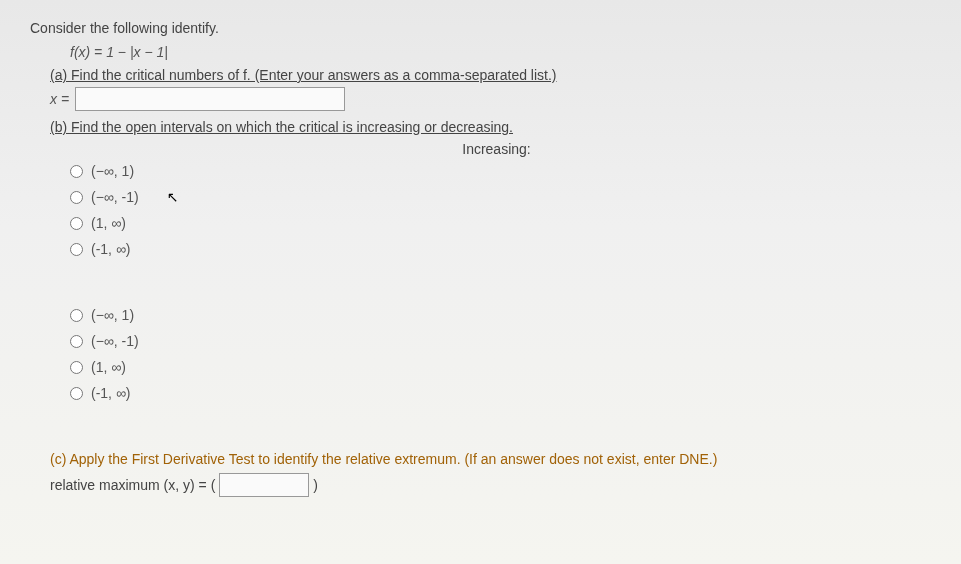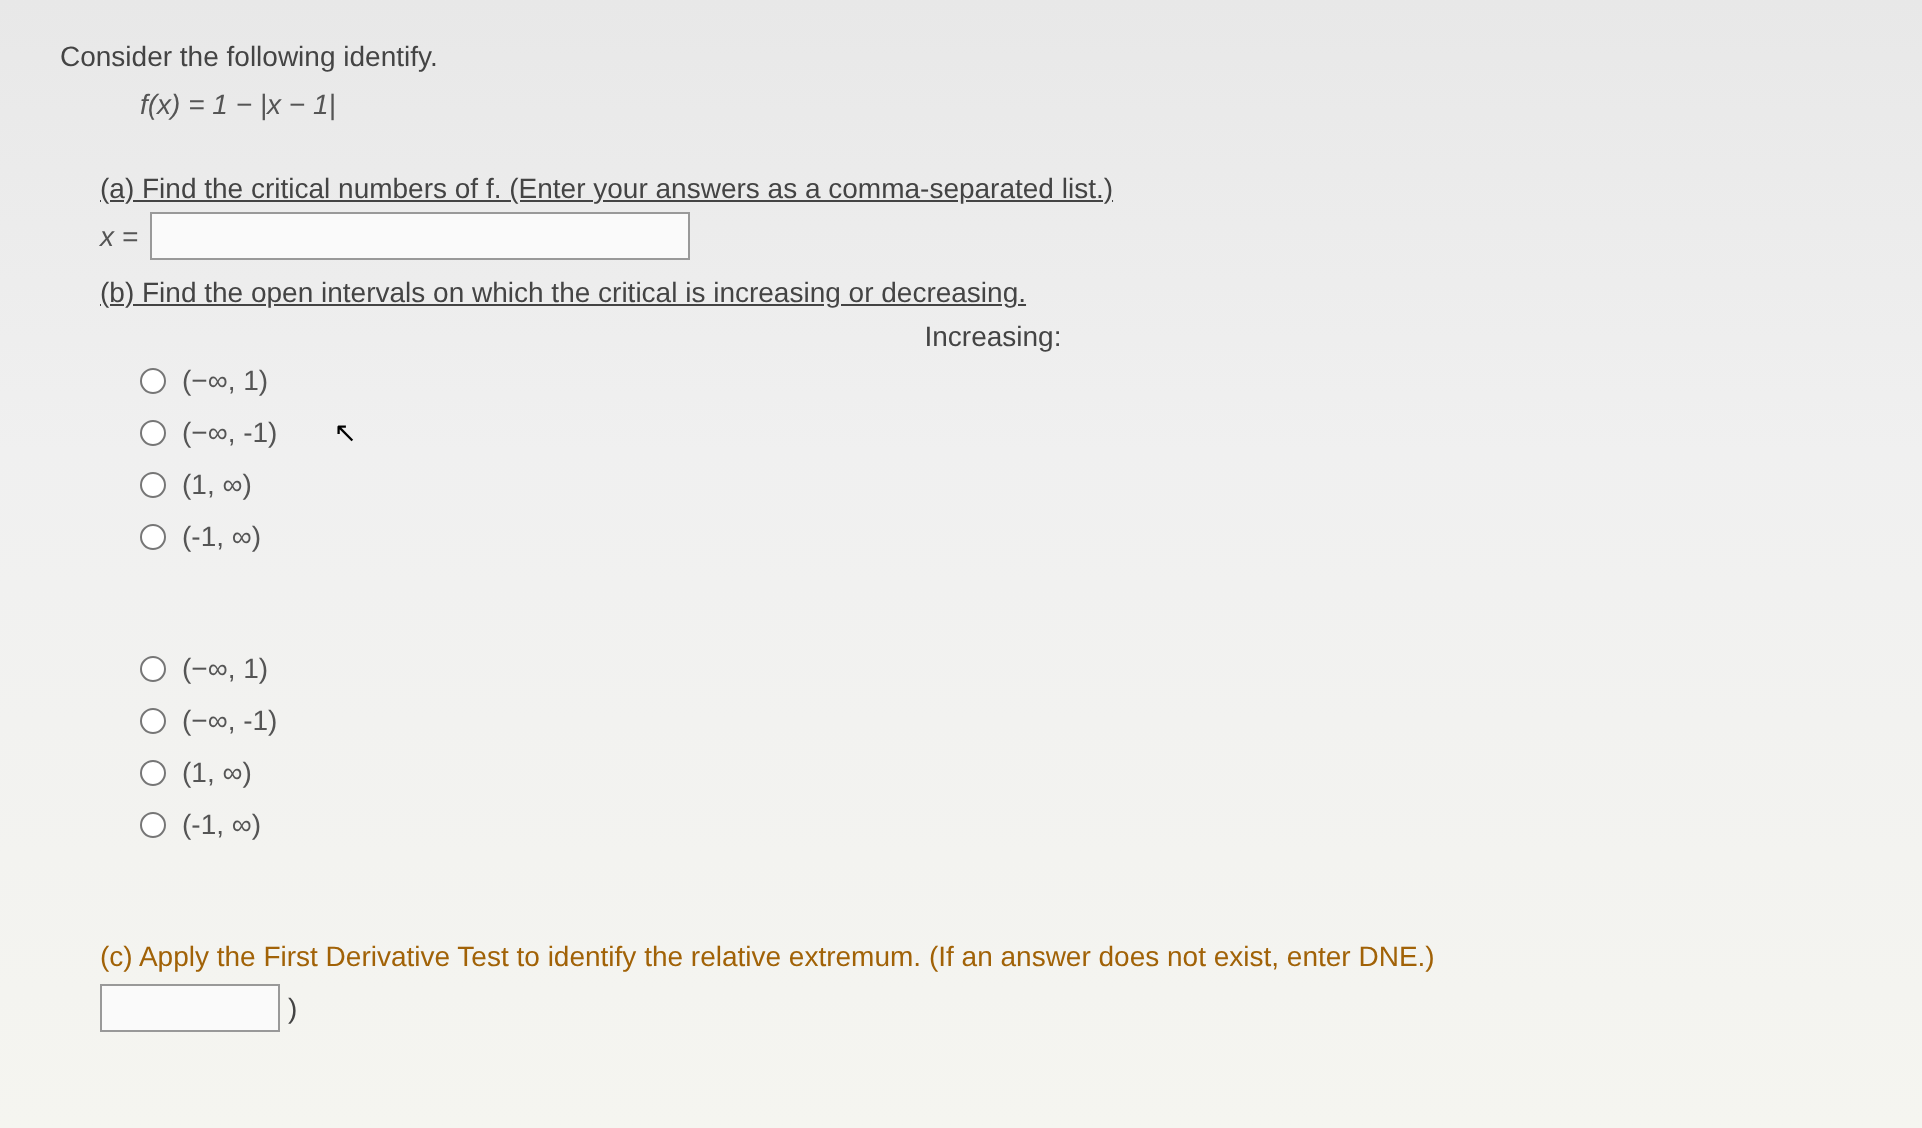--- a/index.html
+++ b/index.html
@@ -12,21 +12,21 @@
       width: 961px;
       height: 564px;
       box-sizing: border-box;
     }
     .header-text {
       margin-bottom: 8px;
       color: #444;
     }
     .formula {
       margin-left: 40px;
-      margin-bottom: 26px;
+      margin-bottom: 7px;
       font-style: italic;
       color: #555;
     }
     .part-label {
       margin-left: 20px;
       margin-bottom: 4px;
       color: #444;
       text-decoration: underline;
     }
     .input-row {
@@ -148,15 +148,16 @@
     </div>
     <div class="option-row">
       <input type="radio" name="dec" style="">
       <span>(-1, ∞)</span>
     </div>
   </div>
 </div>
 
 <div class="part-c">(c) Apply the First Derivative Test to identify the relative extremum. (If an answer does not exist, enter DNE.)</div>
 <div class="rel-max-row">
+  <span>relative maximum (x, y) = (</span>
   <input type="text" class="short-input" value="" style="">
   <span>)</span>
 </div>
 
 </body></html>

